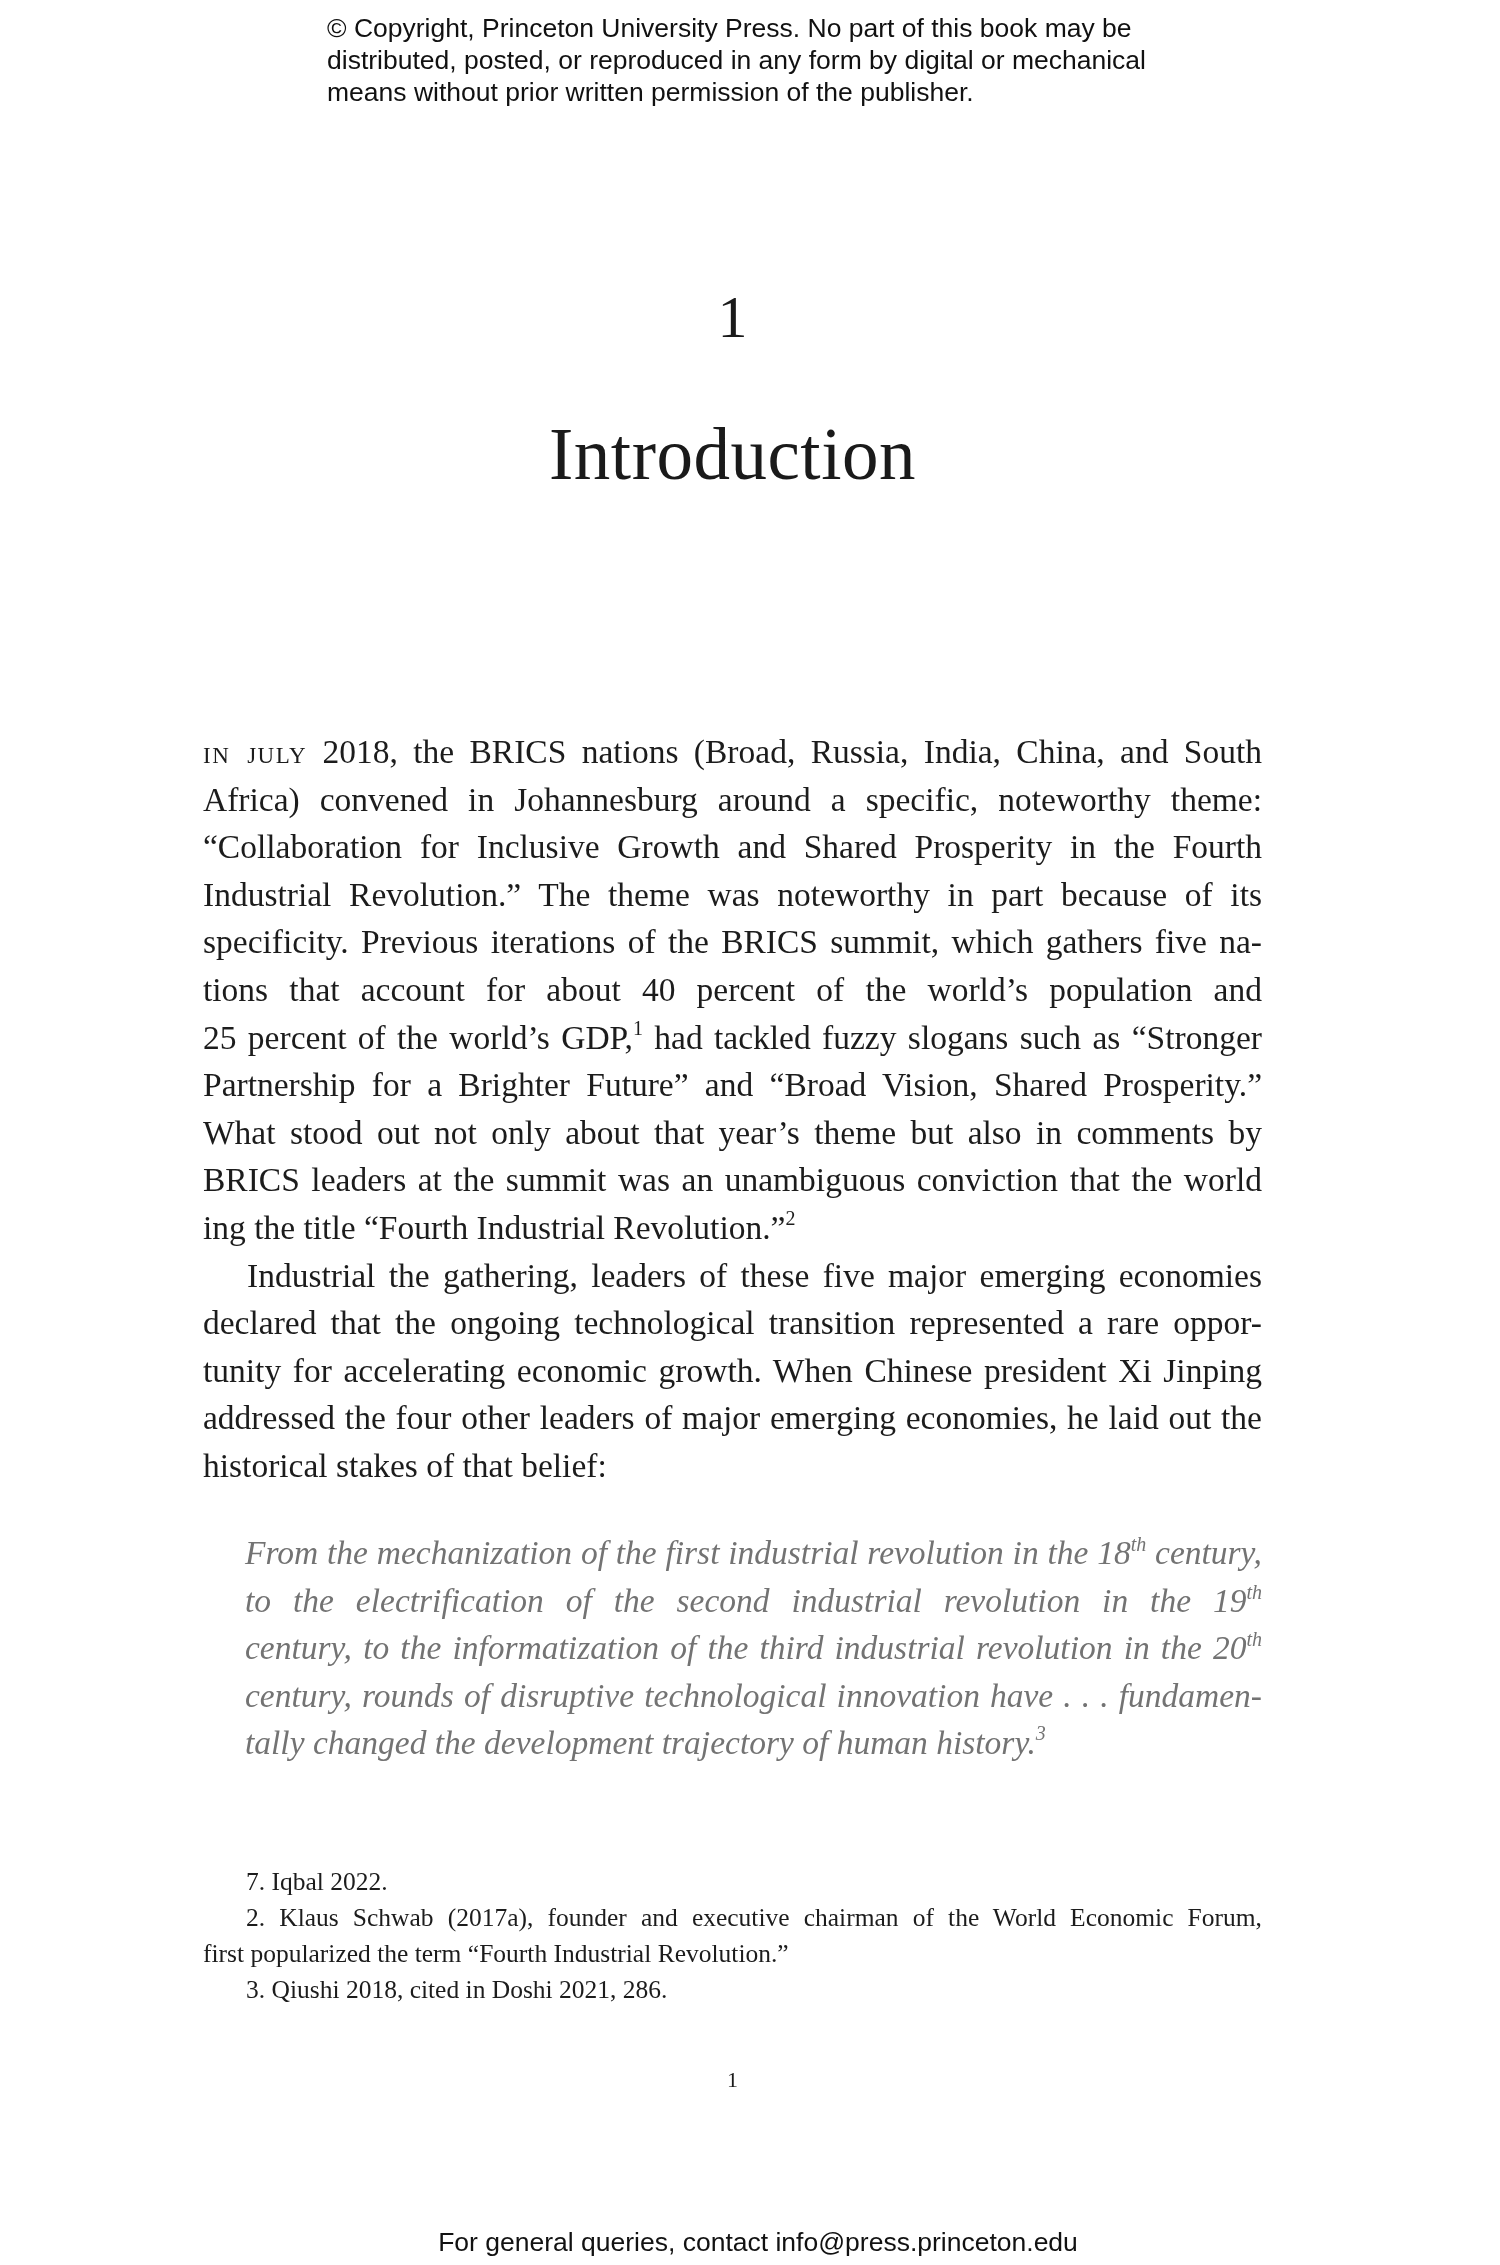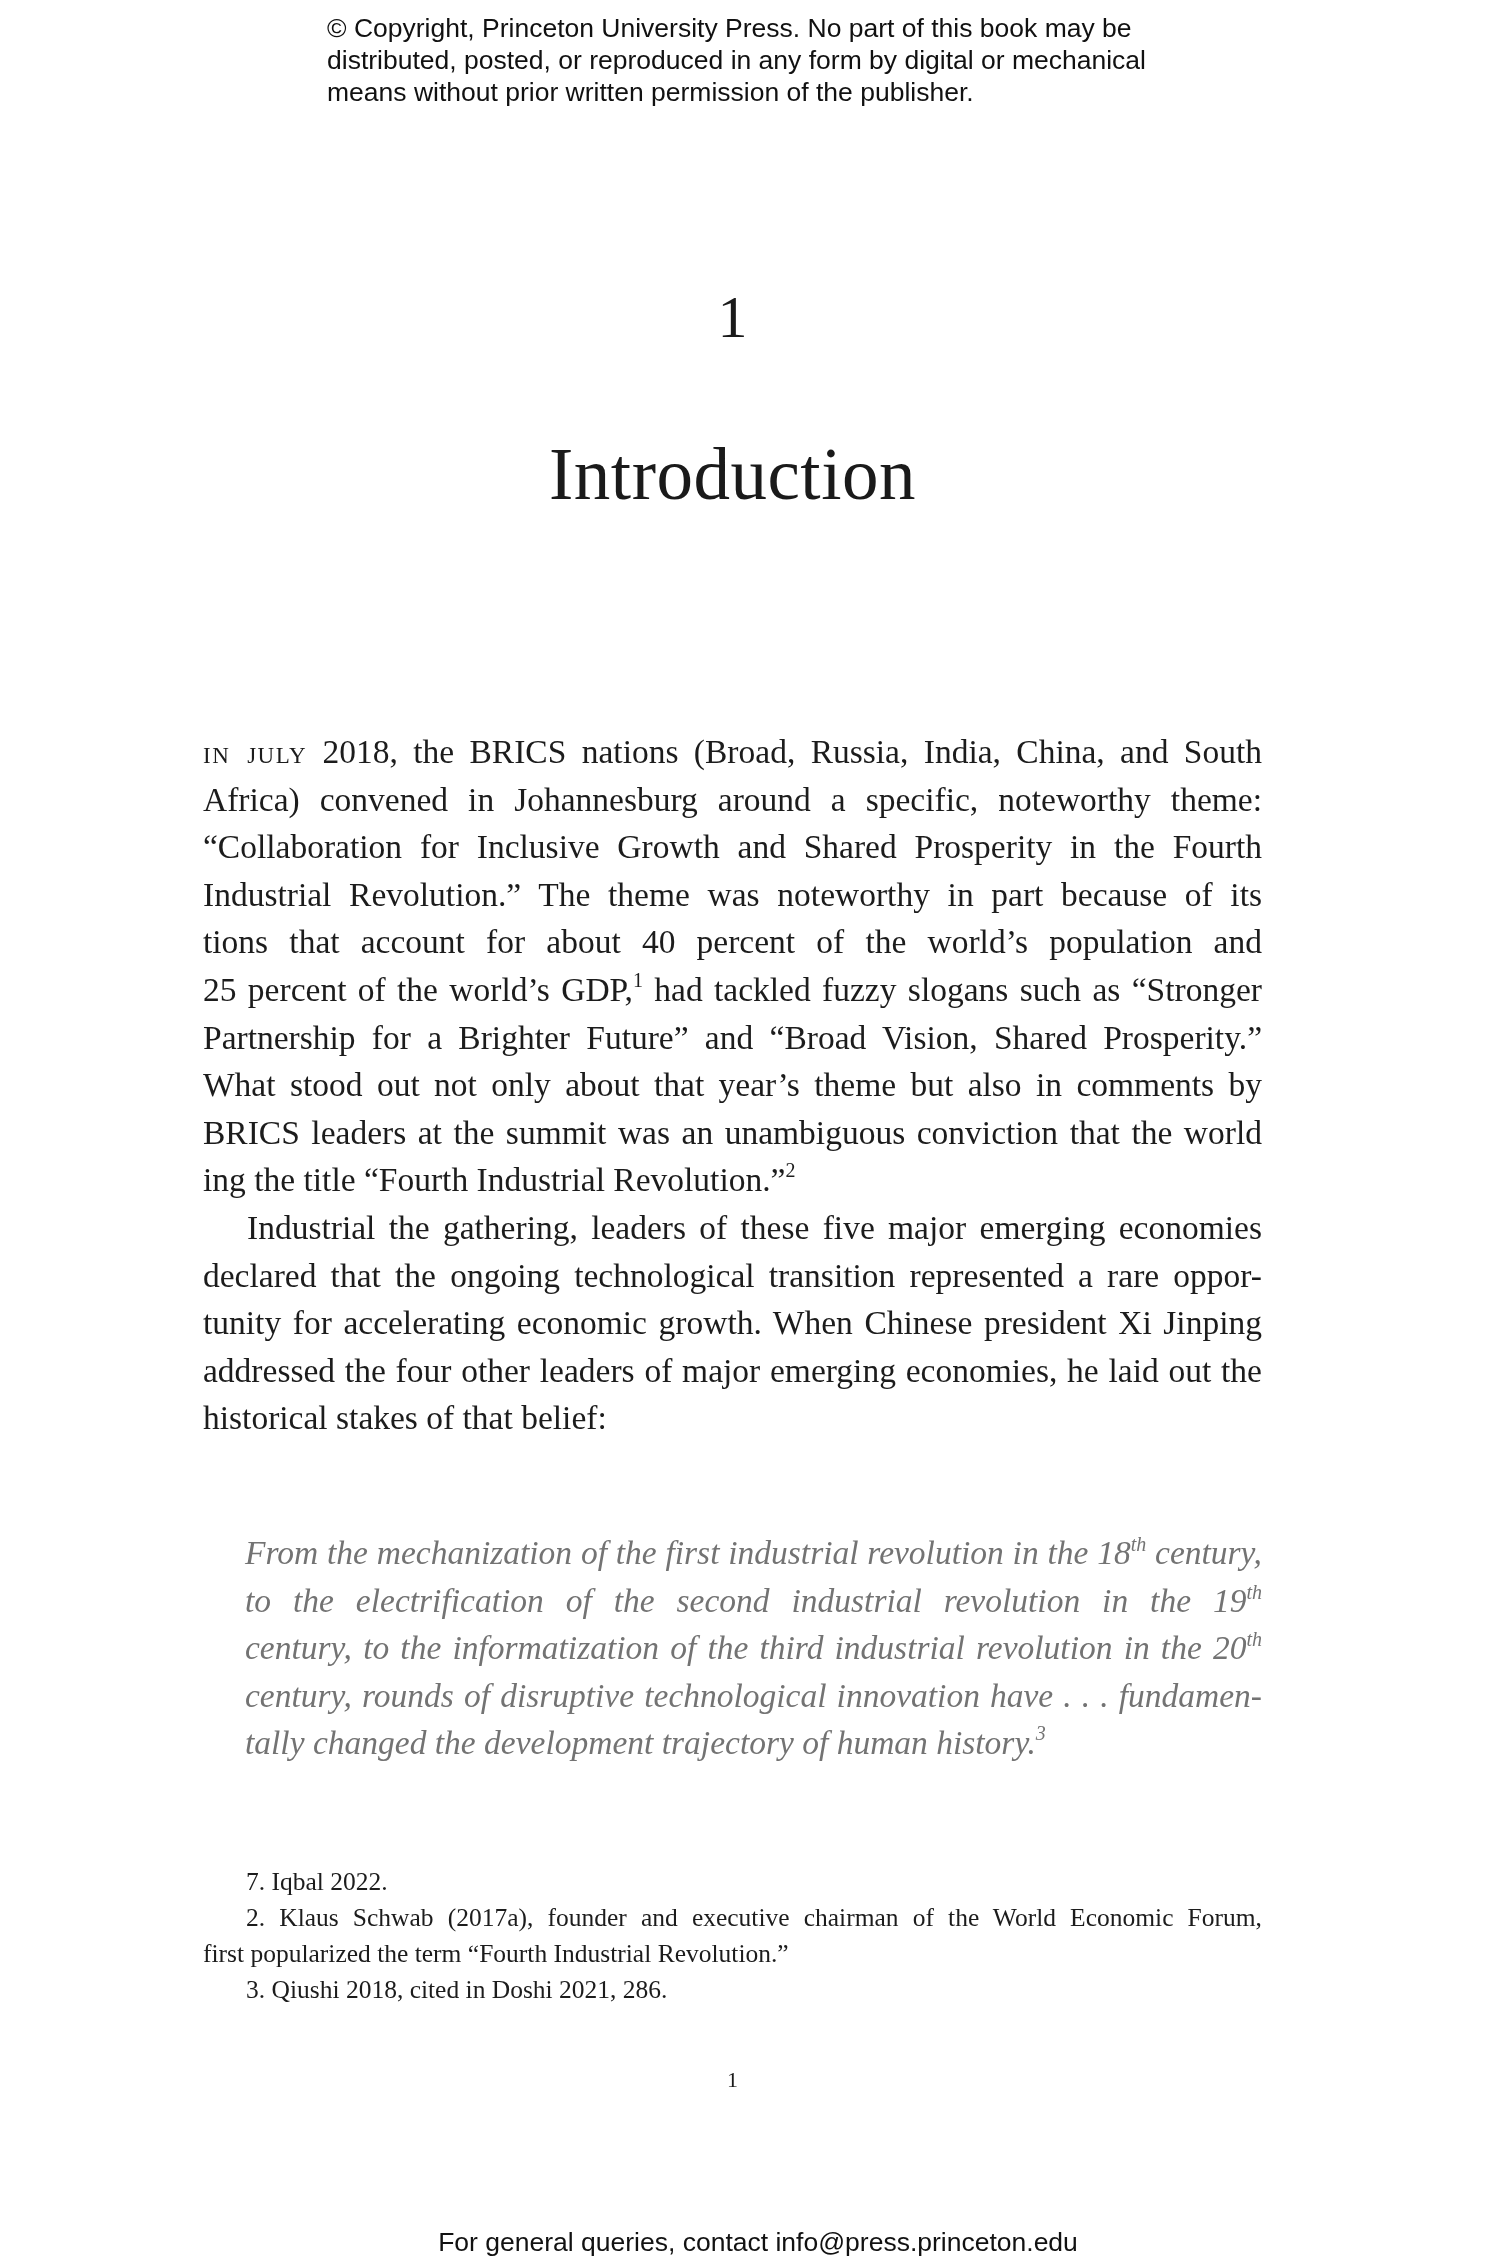--- a/index.html
+++ b/index.html
@@ -9,21 +9,21 @@
     position: absolute; left: 327px; top: 12px; width: 900px;
     font-family: "Liberation Sans", sans-serif; font-size: 26.5px; line-height: 32px; color: #111;
   }
   .copyright .cline { display: block; white-space: nowrap; }
 
   .chapter-num {
     position: absolute; left: 0; width: 1465px; top: 282px; text-align: center;
     font-family: "Liberation Serif", serif; font-size: 60px; line-height: 70px; color: #1a1a1a;
   }
   .chapter-title {
-    position: absolute; left: 0; width: 1465px; top: 430px; text-align: center;
+    position: absolute; left: 0; width: 1465px; top: 410px; text-align: center;
     font-family: "Liberation Serif", serif; font-size: 73px; line-height: 90px; color: #1a1a1a; letter-spacing: 0.5px;
   }
 
   .body {
     position: absolute; left: 203px; width: 1059px; top: 728px;
     font-family: "Liberation Serif", serif; font-size: 33.5px; line-height: 47.6px; color: #1c1c1c;
   }
   .line { display: block; white-space: nowrap; text-align: justify; text-align-last: justify; height: 47.6px; }
   .line.last { text-align-last: left; }
   .indent { padding-left: 44px; }
@@ -64,20 +64,21 @@
 
 <div class="chapter-num">1</div>
 <h1 class="chapter-title" style="margin:0;font-weight:normal;">Introduction</h1>
 
 <div class="body">
   <div>
     <span class="line"><span class="sc">In July</span><span> 2018, the BRICS nations (Broad, Russia, India, China, and South</span></span>
     <span class="line">Africa) convened in Johannesburg around a specific, noteworthy theme:</span>
     <span class="line">“Collaboration for Inclusive Growth and Shared Prosperity in the Fourth</span>
     <span class="line">Industrial Revolution.” The theme was noteworthy in part because of its</span>
+    <span class="line">specificity. Previous iterations of the BRICS summit, which gathers five na-</span>
     <span class="line">tions that account for about 40 percent of the world’s population and</span>
     <span class="line"><span>25 percent of the world’s GDP,</span><sup class="fn">1</sup><span> had tackled fuzzy slogans such as “Stronger</span></span>
     <span class="line">Partnership for a Brighter Future” and “Broad Vision, Shared Prosperity.”</span>
     <span class="line">What stood out not only about that year’s theme but also in comments by</span>
     <span class="line">BRICS leaders at the summit was an unambiguous conviction that the world</span>
     <span class="line last"><span>ing the title “Fourth Industrial Revolution.”</span><sup class="fn">2</sup></span>
   </div>
   <div>
     <span class="line indent">Industrial the gathering, leaders of these five major emerging economies</span>
     <span class="line">declared that the ongoing technological transition represented a rare oppor-</span>

